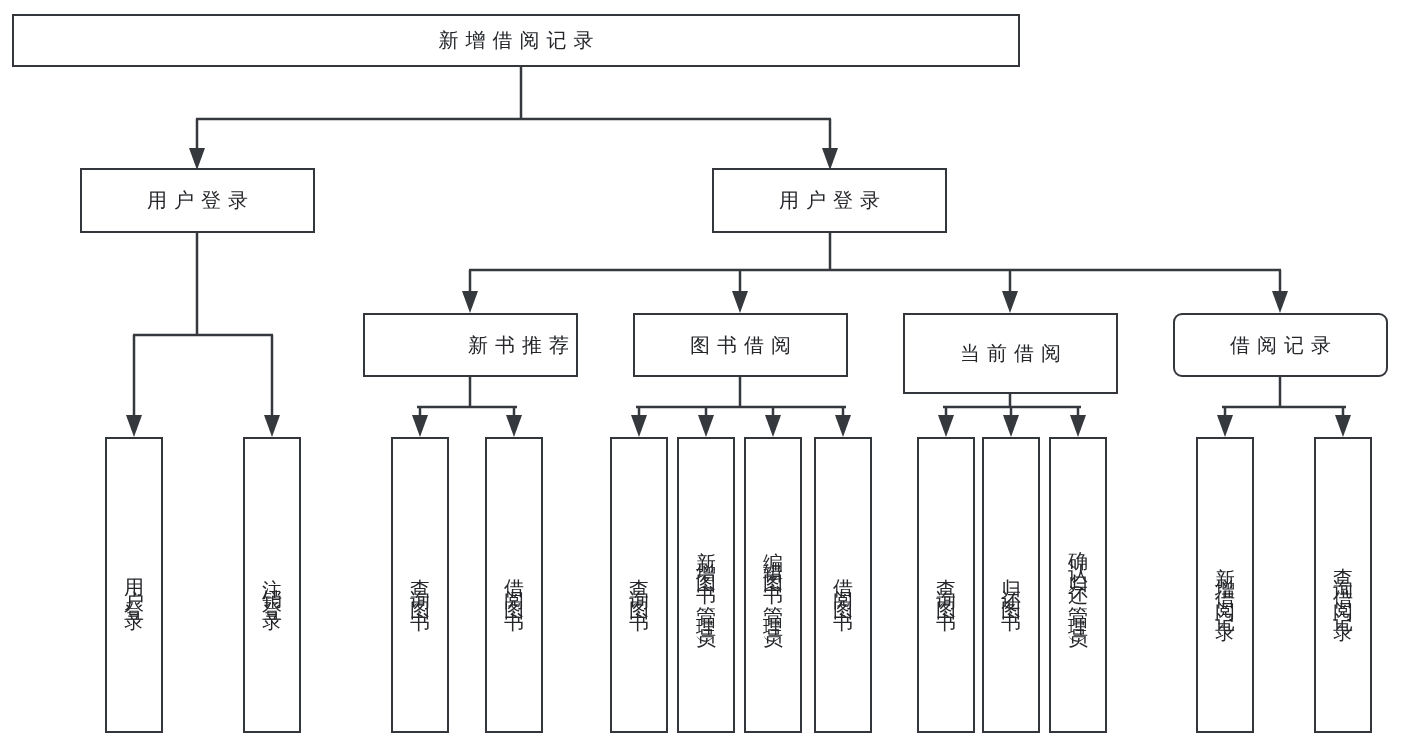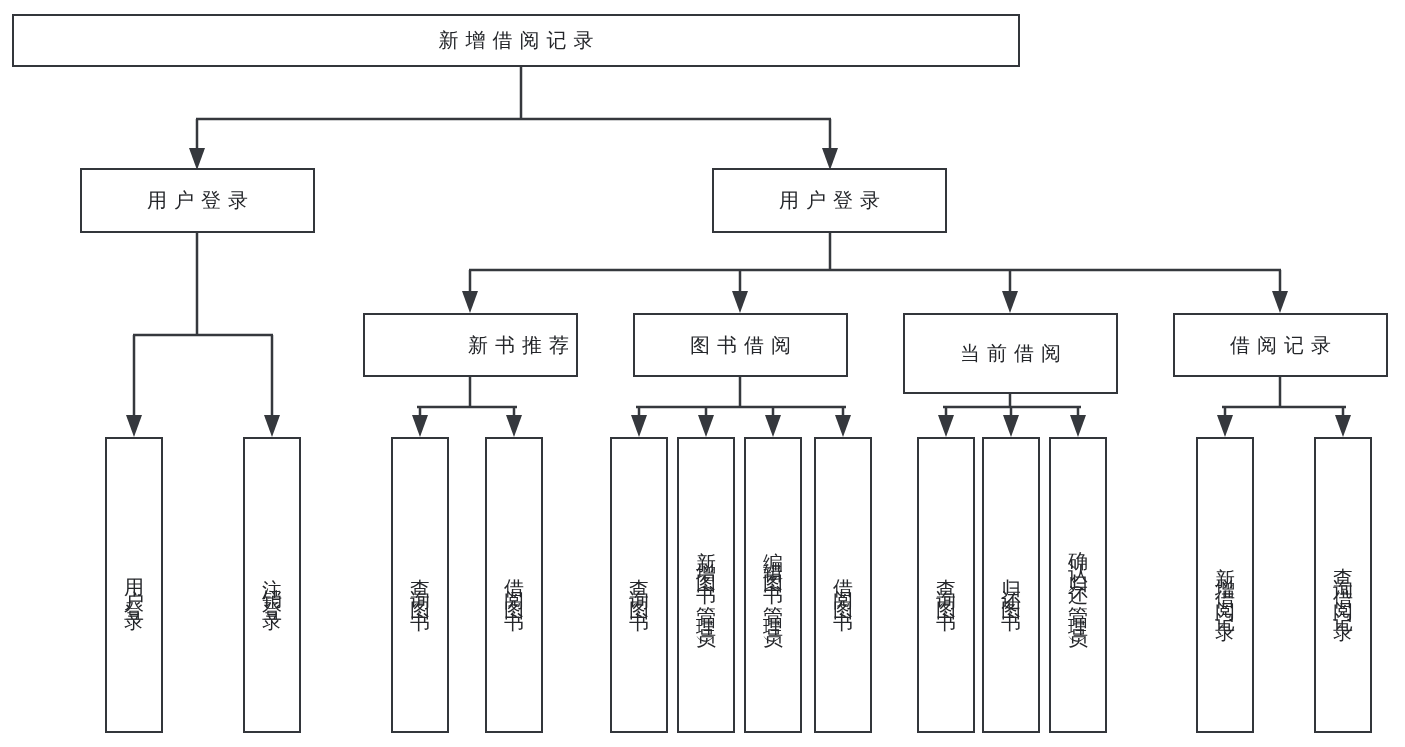--- a/index.html
+++ b/index.html
@@ -128,21 +128,21 @@
 
   <div class="node" style="left:363px; top:313px; width:215px; height:64px;justify-content:flex-end;">
     <span class="hlabel">新书推荐</span>
   </div>
   <div class="node" style="left:633px; top:313px; width:215px; height:64px;">
     <span class="hlabel">图书借阅</span>
   </div>
   <div class="node" style="left:903px; top:313px; width:215px; height:81px;">
     <span class="hlabel">当前借阅</span>
   </div>
-  <div class="node" style="left:1173px; top:313px; width:215px; height:64px;">
+  <div class="node" style="left:1173px; top:313px; width:215px; height:64px;border-radius:9px;">
     <span class="hlabel">借阅记录</span>
   </div>
 
   <div class="node" style="left:105px; top:437px; width:58px; height:296px;">
     <span class="vlabel">用户登录</span>
   </div>
   <div class="node" style="left:243px; top:437px; width:58px; height:296px;">
     <span class="vlabel">注销登录</span>
   </div>
 

